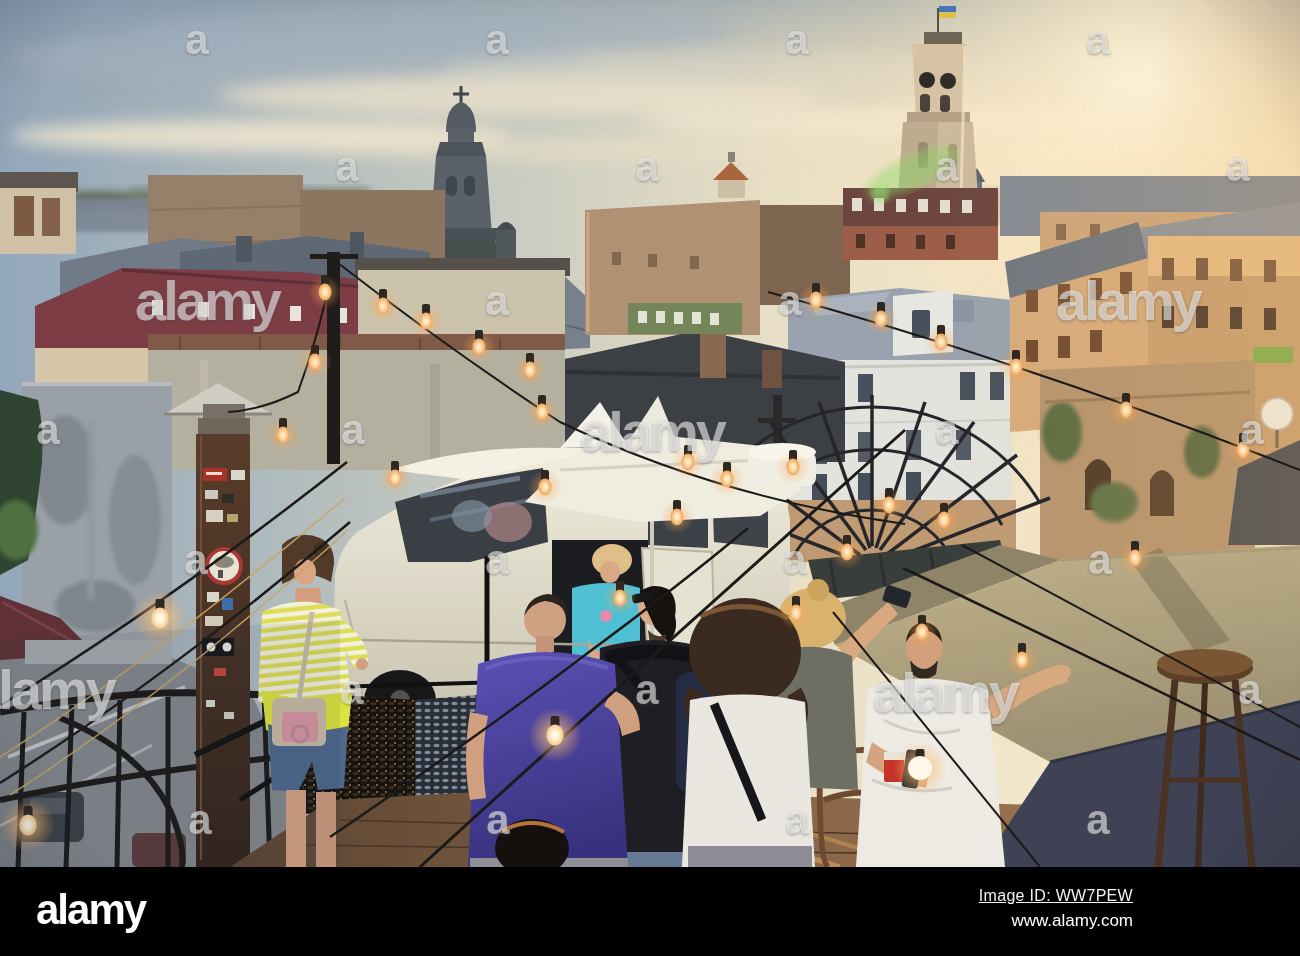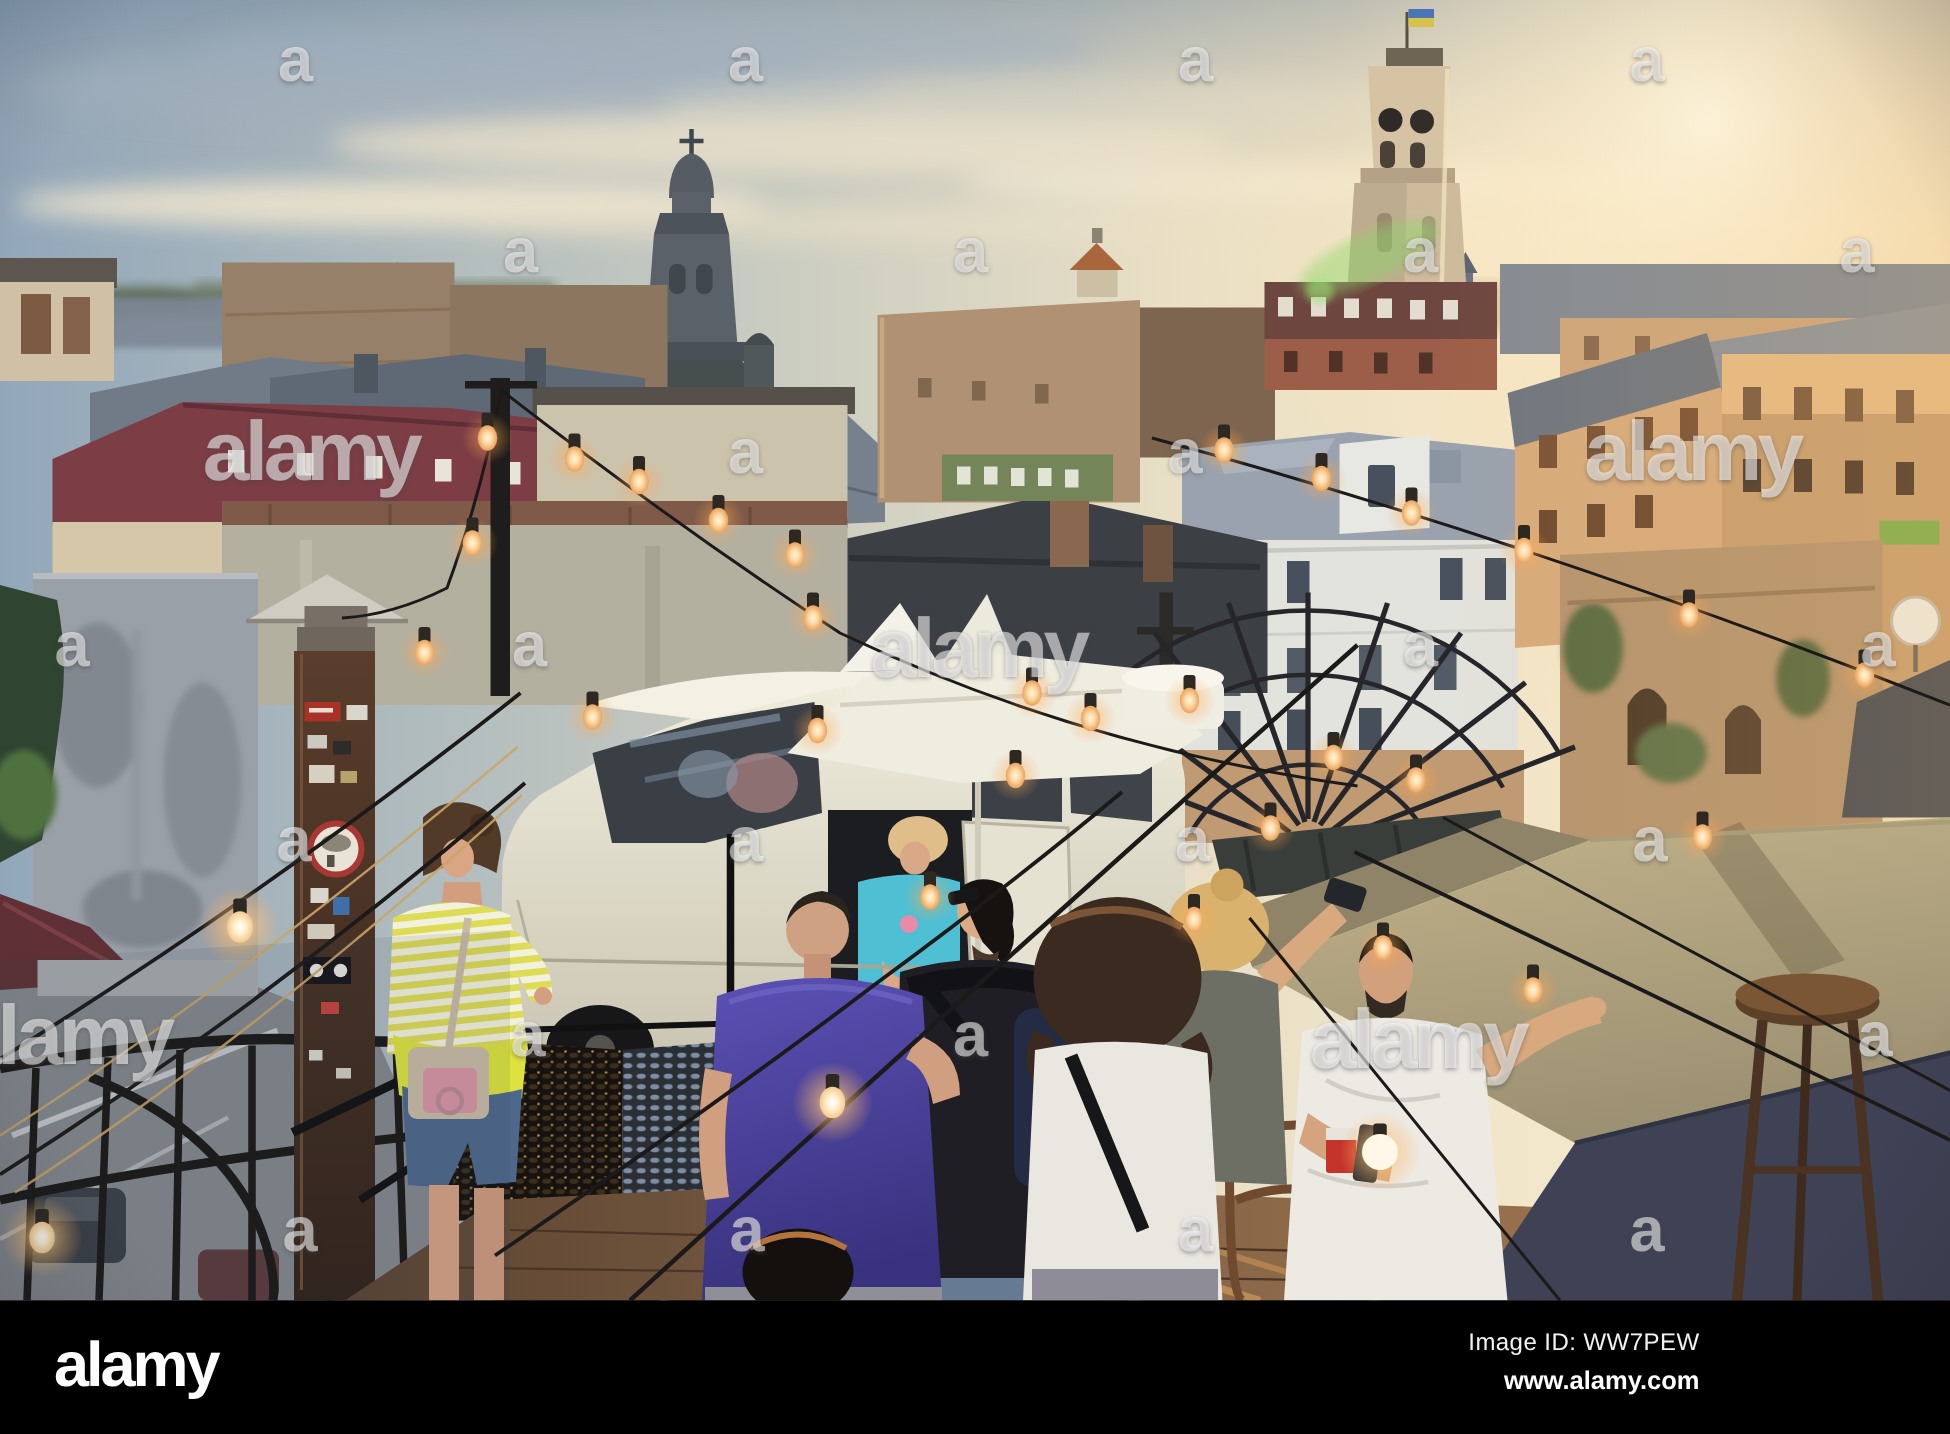--- a/index.html
+++ b/index.html
@@ -9,22 +9,22 @@
   #wm-layer{position:absolute;left:0;top:0;width:1300px;height:867px;pointer-events:none;}
   .wm{position:absolute;transform:translate(-50%,-50%);color:rgba(255,255,255,0.55);
       font-weight:bold;text-shadow:0 1px 3px rgba(70,70,70,0.45);line-height:1;}
   .wm-l{font-size:56px;letter-spacing:-3px;}
   .wm-s{font-size:42px;}
   
   #footer{position:absolute;left:0;top:867px;width:1300px;height:89px;background:#000000;}
   .footer-logo{position:absolute;left:36px;top:50%;transform:translateY(-54%);
       color:#ffffff;font-size:42px;font-weight:bold;letter-spacing:-2px;}
   .footer-right{position:absolute;right:167px;top:20px;text-align:right;color:#f2f2f2;}
-  .footer-id{font-size:16px;letter-spacing:0.3px;}
-  .footer-url{font-size:17px;font-weight:bold;margin-top:6px;color:#ffffff;}
+  .footer-id{font-size:16px;letter-spacing:0.3px;text-decoration:underline;}
+  .footer-url{font-size:17px;font-weight:normal;margin-top:6px;color:#ffffff;}
 </style>
 </head>
 <body>
 
 <div id="stage">
 
 <svg id="photo" viewBox="0 0 1300 867" xmlns="http://www.w3.org/2000/svg">
 <defs>
   <linearGradient id="skyG" x1="0" y1="0" x2="1" y2="0">
     <stop offset="0" stop-color="#92a7ba"></stop>

